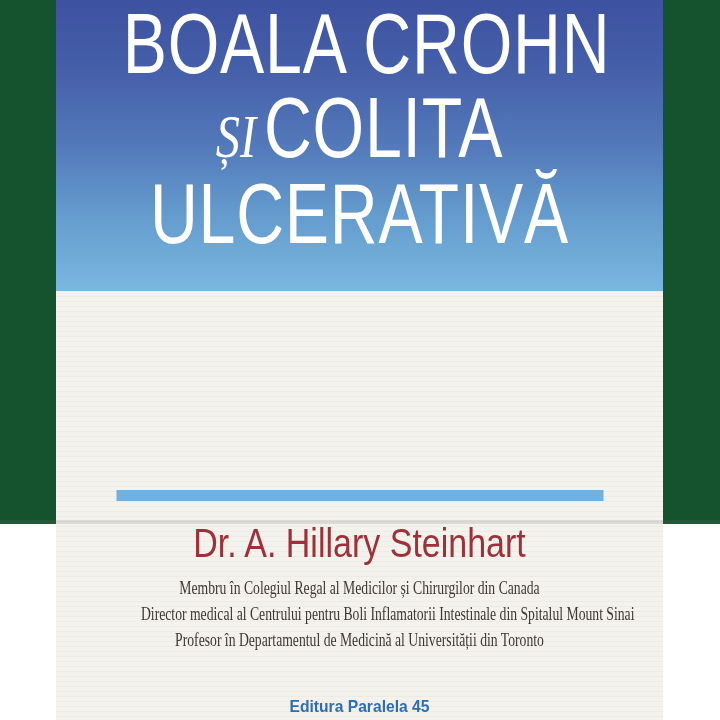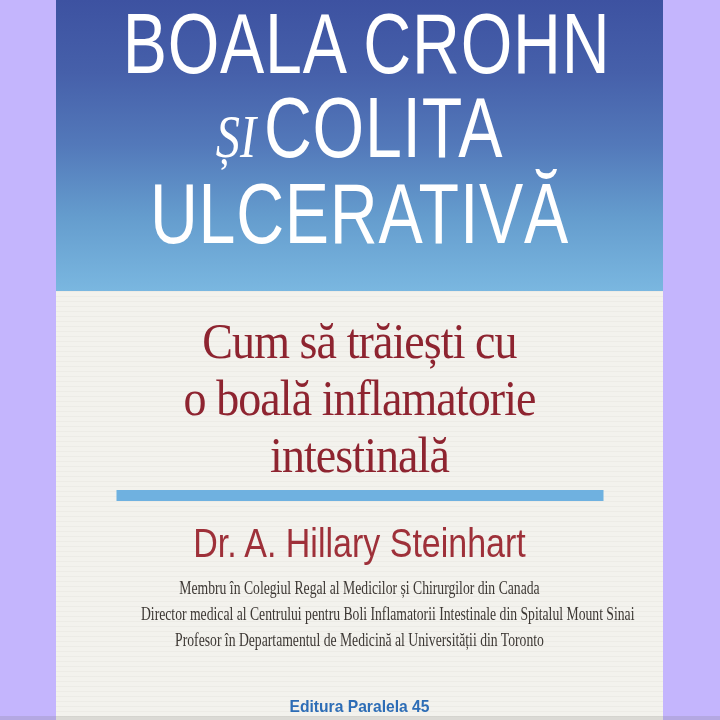--- a/index.html
+++ b/index.html
@@ -7,22 +7,22 @@
     padding: 0;
     width: 720px;
     height: 720px;
     background: #ffffff;
     overflow: hidden;
     font-family: "Liberation Sans", sans-serif;
   }
   .stage {
     position: relative;
     width: 720px;
-    height: 720px;
-    background: #c4b5fd;
+    height: 524px;
+    background: #14532d;
   }
   .cover {
     position: absolute;
     left: 56px;
     top: 0;
     width: 607px;
     height: 720px;
     background: #f3f2ed;
   }
   
@@ -153,25 +153,20 @@
     <div class="cover-top">
       <div class="title-line title-line-1">BOALA CROHN</div>
       <div class="title-line title-line-2">
         <span class="title-small-si">ȘI</span><span>COLITA</span>
       </div>
       <div class="title-line title-line-3">ULCERATIVĂ</div>
     </div>
 
     <div class="cover-body"></div>
 
-    <div class="subtitle">
-      <div class="sub-line">Cum să trăiești cu</div>
-      <div class="sub-line">o boală inflamatorie</div>
-      <div class="sub-line">intestinală</div>
-    </div>
 
     <div class="divider-bar"></div>
 
     <div class="author-name">Dr. A. Hillary Steinhart</div>
 
     <div class="credentials">
       <div class="cred-line">Membru în Colegiul Regal al Medicilor și Chirurgilor din Canada</div>
       <div class="cred-line">Director medical al Centrului pentru Boli Inflamatorii Intestinale din Spitalul Mount Sinai</div>
       <div class="cred-line">Profesor în Departamentul de Medicină al Universității din Toronto</div>
     </div>

